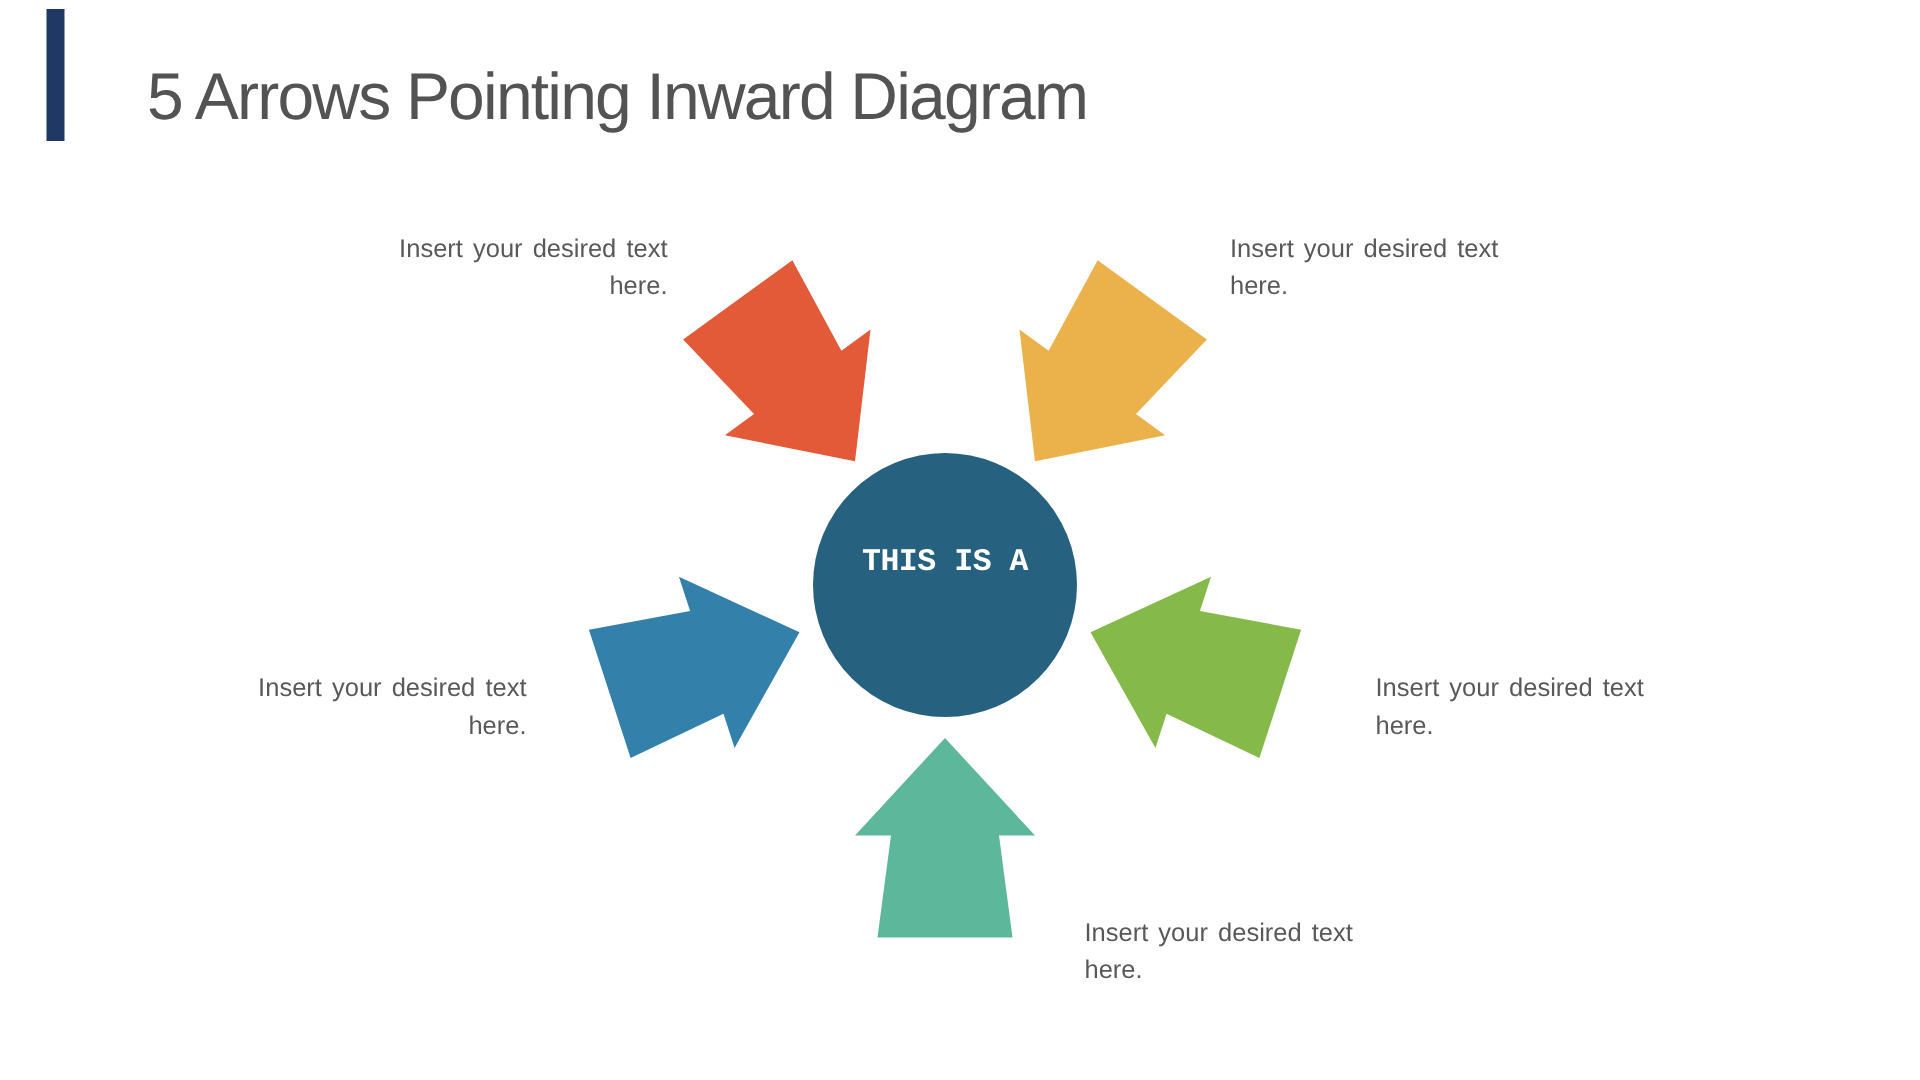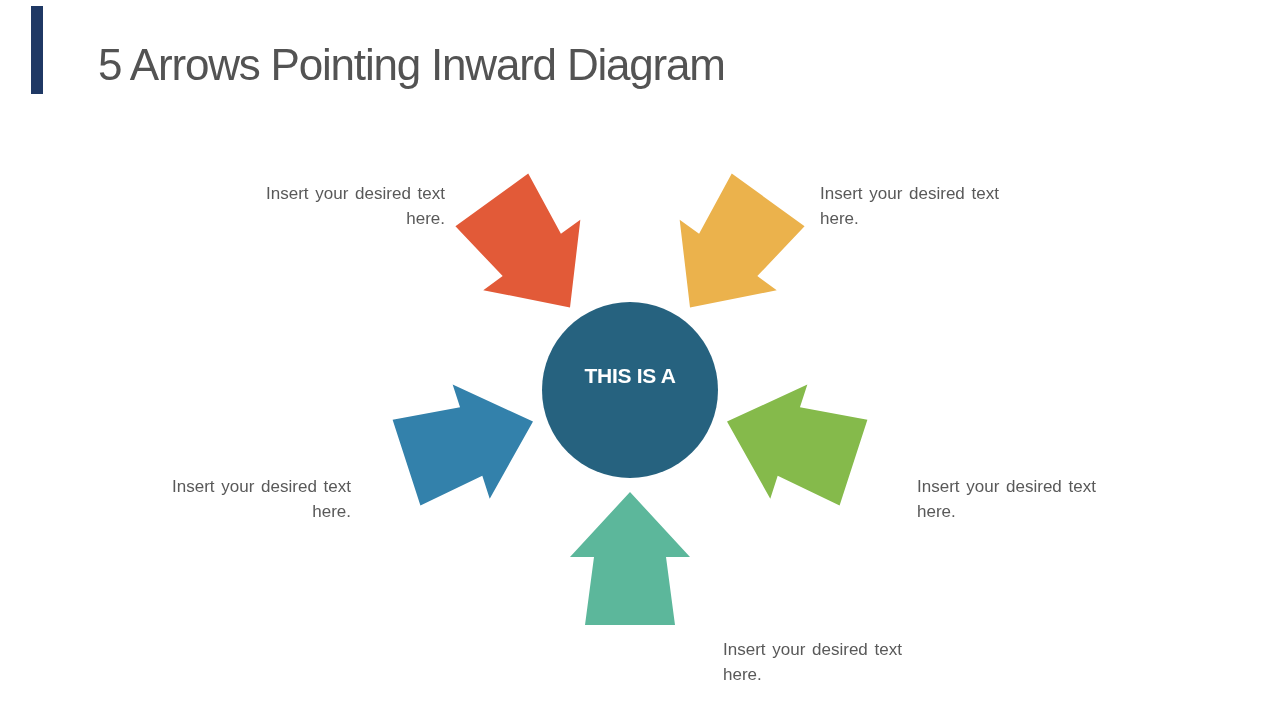--- a/index.html
+++ b/index.html
@@ -44,31 +44,31 @@
     position: absolute;
     left: 540px;
     top: 362px;
     width: 180px;
     text-align: center;
     color: #ffffff;
     font-weight: bold;
     font-size: 21px;
     line-height: 28px;
     letter-spacing: -0.3px;
+    font-family: Liberation Mono, monospace;
   }
   .center-text div { display: block; }
   .label {
     position: absolute;
     font-size: 17px;
     line-height: 25px;
     color: #595959;
     font-weight: 400;
     word-spacing: 2px;
     width: 260px;
-    margin-top: 28px;
   }
   .label.align-right { text-align: right; }
   .label.align-left  { text-align: left; }
   .label div { display: block; }
 
   .label-top-left  { right: 835px; top: 153px; }
   .label-top-right { left: 820px;  top: 153px; }
   .label-left      { right: 929px; top: 446px; }
   .label-right     { left: 917px;  top: 446px; }
   .label-bottom    { left: 723px;  top: 609px; }

